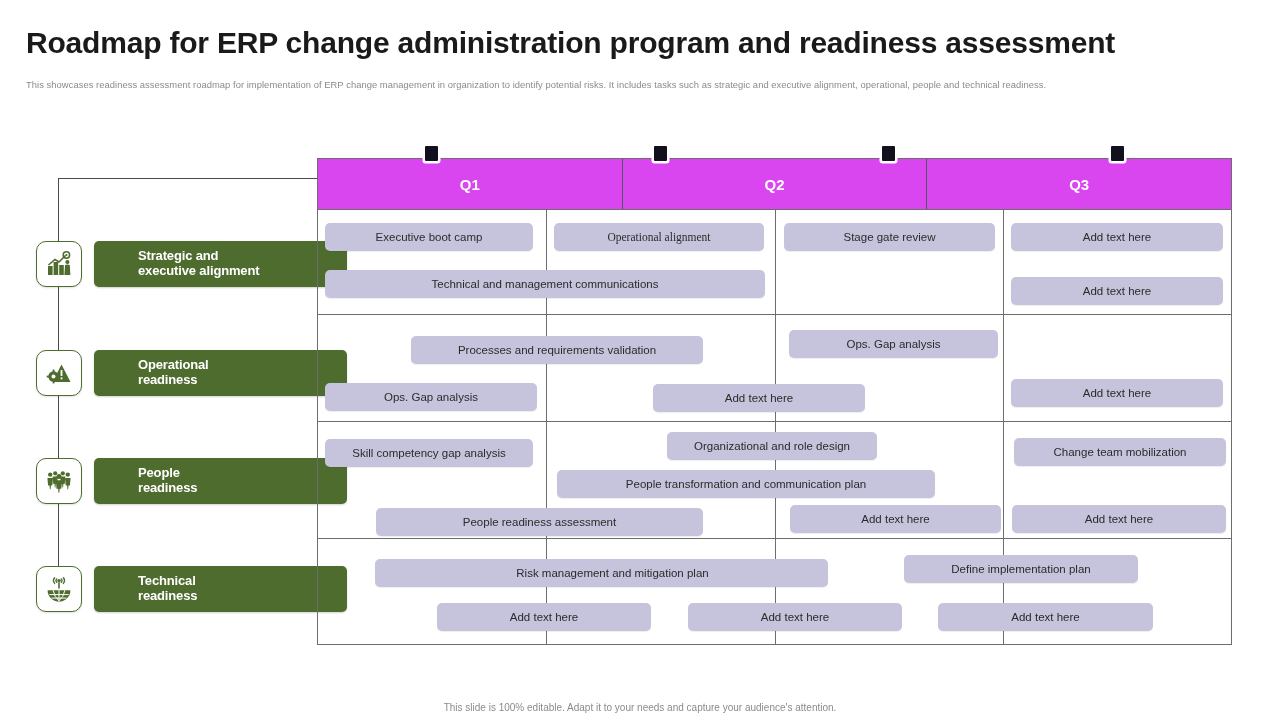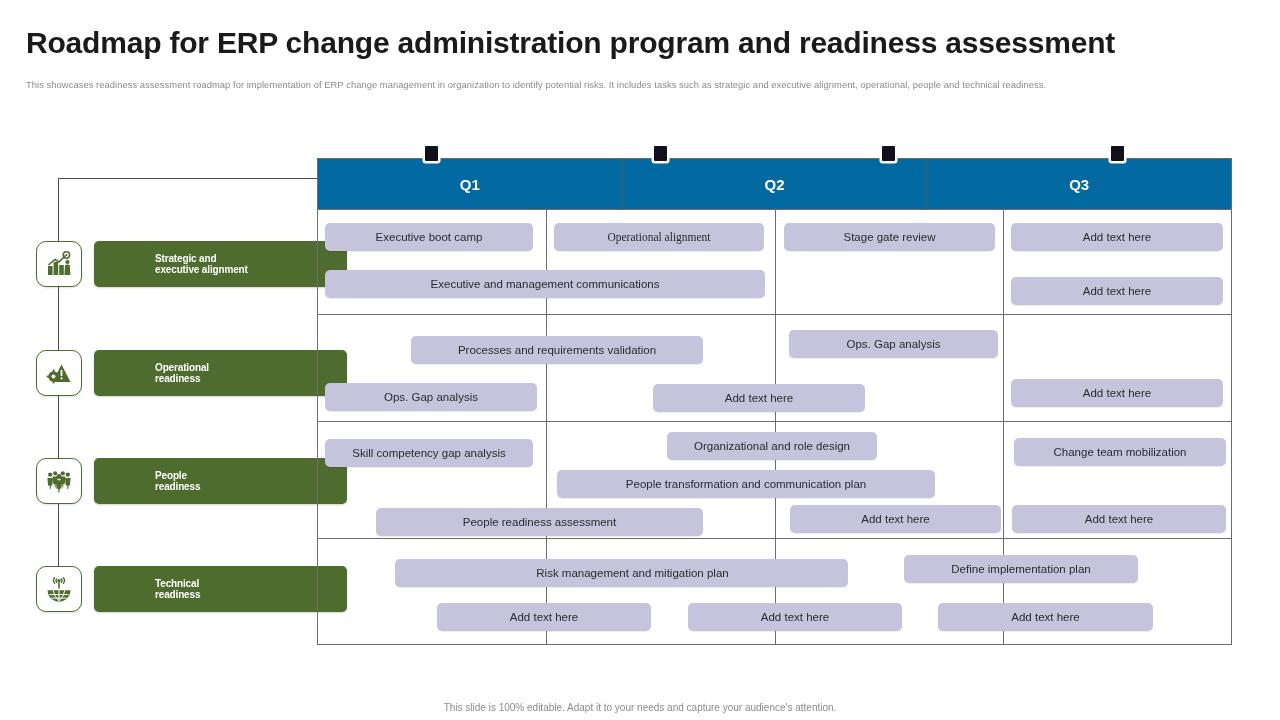--- a/index.html
+++ b/index.html
@@ -36,42 +36,42 @@
     position:absolute;left:36px;height:46px;
     display:flex;align-items:center;
   }
   .cat-bar{
     position:absolute;left:58px;top:0;width:253px;height:46px;
     background:#4f6c2f;border-radius:5px;
     display:flex;align-items:center;
     box-shadow:0 1px 2px rgba(0,0,0,.18);
   }
   .cat-label{
-    color:#ffffff;font-size:10px;font-weight:700;
-    line-height:1.12;margin-left:61px;
+    color:#ffffff;font-size:13px;font-weight:700;
+    line-height:1.12;margin-left:44px;
     letter-spacing:-0.15px;
   }
   .cat-icon{
     position:absolute;left:0;top:0;width:44px;height:44px;
     background:#ffffff;border:1.4px solid #4f6c2f;border-radius:10px;
     display:flex;align-items:center;justify-content:center;
     z-index:3;box-shadow:0 1px 2px rgba(0,0,0,.12);
   }
   .cat-icon svg{display:block;}
 
   
   .grid{
     position:absolute;left:317px;top:158px;
     width:915px;height:487px;
     border:1px solid #6d6d6d;
     box-sizing:border-box;
   }
   .qhead{
     position:absolute;left:0;top:0;width:100%;height:50px;
-    background:#0369a1;display:flex;
+    background:#d946ef;display:flex;
   }
   .qhead-cell{
     flex:1;display:flex;align-items:center;justify-content:center;
     color:#ffffff;font-size:15px;font-weight:700;
     border-right:1px solid #55555f;box-sizing:border-box;
   }
   .qhead-cell:last-child{border-right:none;}
 
   .marker{
     position:absolute;top:-13px;width:13px;height:15px;
@@ -233,34 +233,34 @@
   <div class="hline" style="top:155px;"></div>
   <div class="hline" style="top:262px;"></div>
   <div class="hline" style="top:379px;"></div>
 </div>
 
 <div id="task-layer">
     <div class="task" style="left: 325px; top: 223px; width: 208px;">Executive boot camp</div>
     <div class="task" style="left: 554px; top: 223px; width: 210px; font-family: Liberation Serif, serif;">Operational  alignment</div>
     <div class="task" style="left: 784px; top: 223px; width: 211px;">Stage gate review</div>
     <div class="task" style="left: 1011px; top: 223px; width: 212px;">Add text here</div>
-    <div class="task" style="left: 325px; top: 270px; width: 440px;">Executive and management communications</div>
+    <div class="task" style="left: 325px; top: 270px; width: 440px;">Technical and management communications</div>
     <div class="task" style="left: 1011px; top: 277px; width: 212px;">Add text here</div>
     <div class="task" style="left: 411px; top: 336px; width: 292px; text-align: right;">Processes and requirements validation</div>
     <div class="task" style="left: 789px; top: 330px; width: 209px;">Ops. Gap analysis</div>
     <div class="task" style="left: 325px; top: 383px; width: 212px;">Ops. Gap analysis</div>
     <div class="task" style="left: 653px; top: 384px; width: 212px;">Add text here</div>
     <div class="task" style="left: 1011px; top: 379px; width: 212px;">Add text here</div>
     <div class="task" style="left: 325px; top: 439px; width: 208px;">Skill competency gap analysis</div>
     <div class="task" style="left: 667px; top: 432px; width: 210px;">Organizational  and role design</div>
     <div class="task" style="left: 1014px; top: 438px; width: 212px;">Change team mobilization</div>
     <div class="task" style="left: 557px; top: 470px; width: 378px;">People transformation  and communication plan</div>
     <div class="task" style="left: 376px; top: 508px; width: 327px;">People readiness assessment</div>
     <div class="task" style="left: 790px; top: 505px; width: 211px;">Add text here</div>
     <div class="task" style="left: 1012px; top: 505px; width: 214px;">Add text here</div>
-    <div class="task" style="left: 395px; top: 559px; width: 453px; padding-left: 28px;">Risk management  and mitigation plan</div>
+    <div class="task" style="left: 375px; top: 559px; width: 453px; padding-left: 28px;">Risk management  and mitigation plan</div>
     <div class="task" style="left: 904px; top: 555px; width: 234px;">Define implementation  plan</div>
     <div class="task" style="left: 437px; top: 603px; width: 214px;">Add text here</div>
     <div class="task" style="left: 688px; top: 603px; width: 214px;">Add text here</div>
     <div class="task" style="left: 938px; top: 603px; width: 215px;">Add text here</div>
   </div>
 
 <div class="footer">This slide is 100% editable. Adapt it to your needs and capture your audience's attention.</div>
 
 </body></html>

